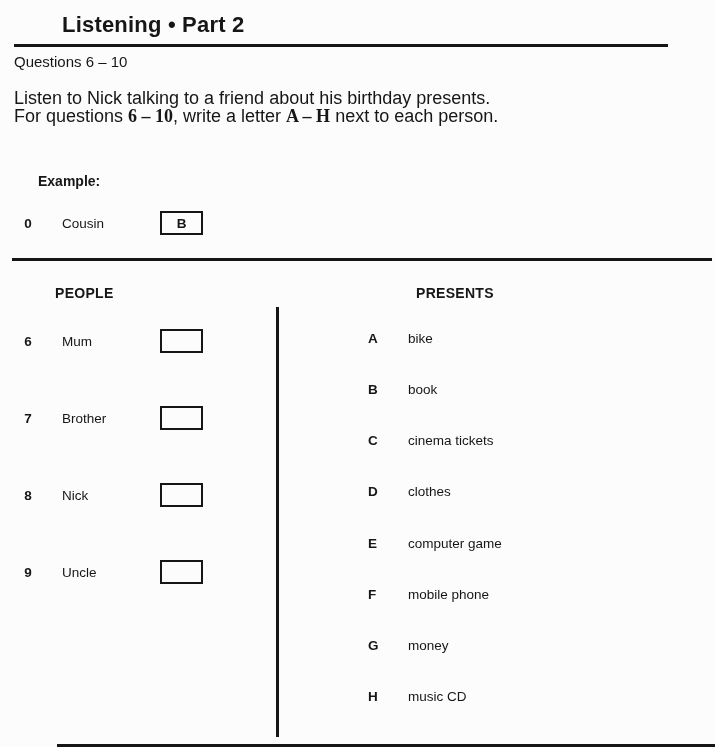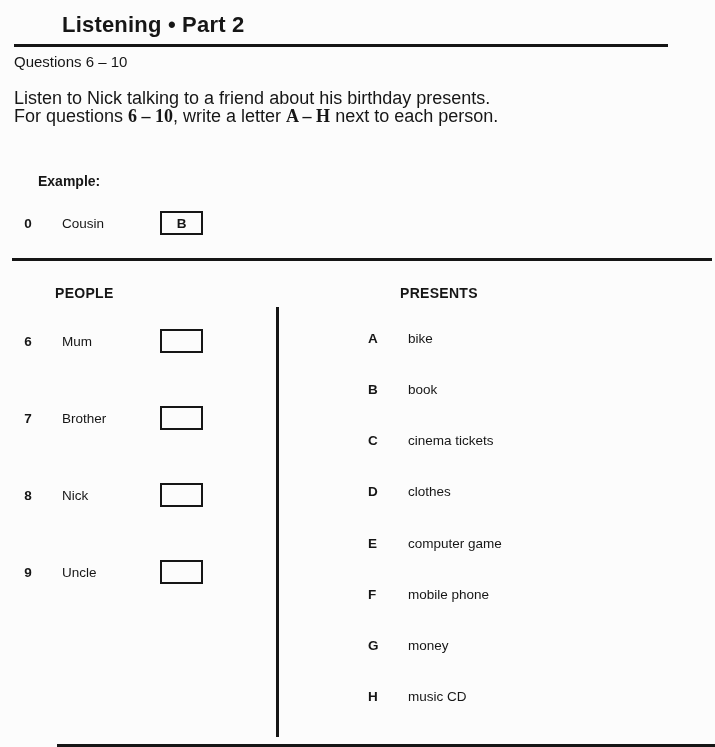--- a/index.html
+++ b/index.html
@@ -86,21 +86,21 @@
     font-size: 13.5px;
   }
   .col-heading {
     position: absolute;
     top: 285px;
     font-size: 14px;
     font-weight: bold;
     letter-spacing: 0.3px;
   }
   .people-heading   { left: 46px; margin-left: 9px; }
-  .presents-heading { left: 400px; }
+  .presents-heading { left: 416px; }
   .vline {
     position: absolute;
     left: 276px;
     top: 307px;
     width: 3px;
     height: 430px;
     background: #161616;
   }
   .present-row {
     position: absolute;

